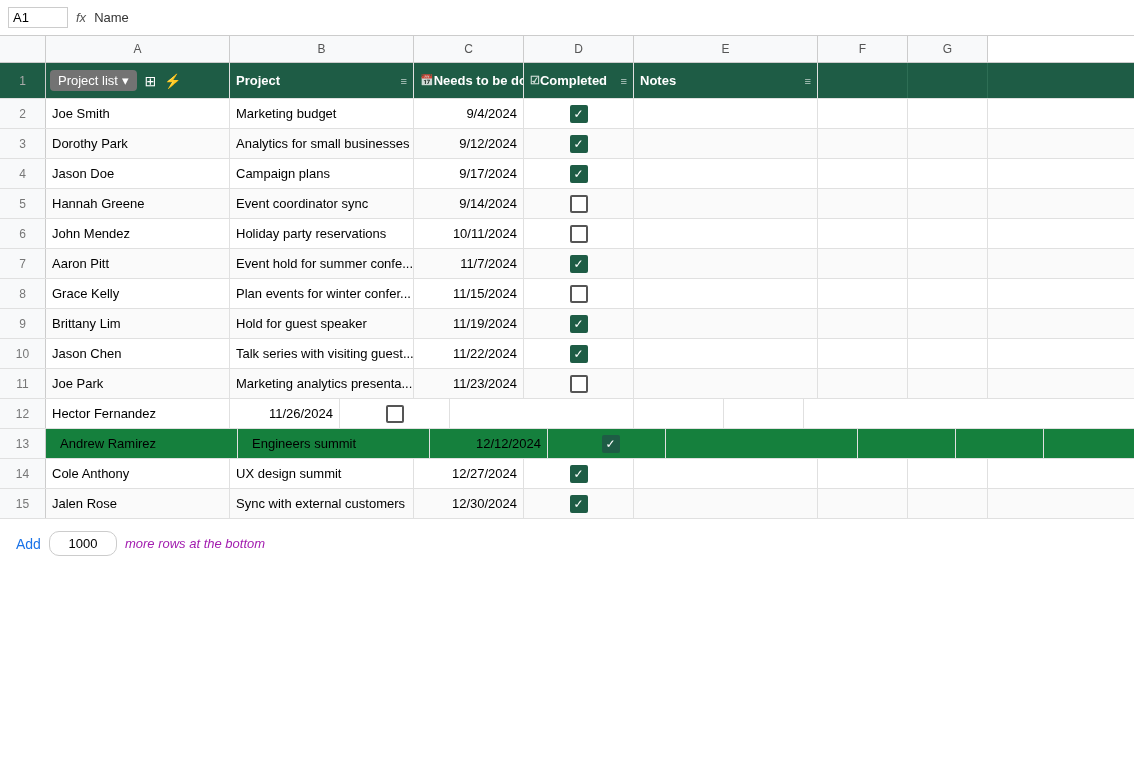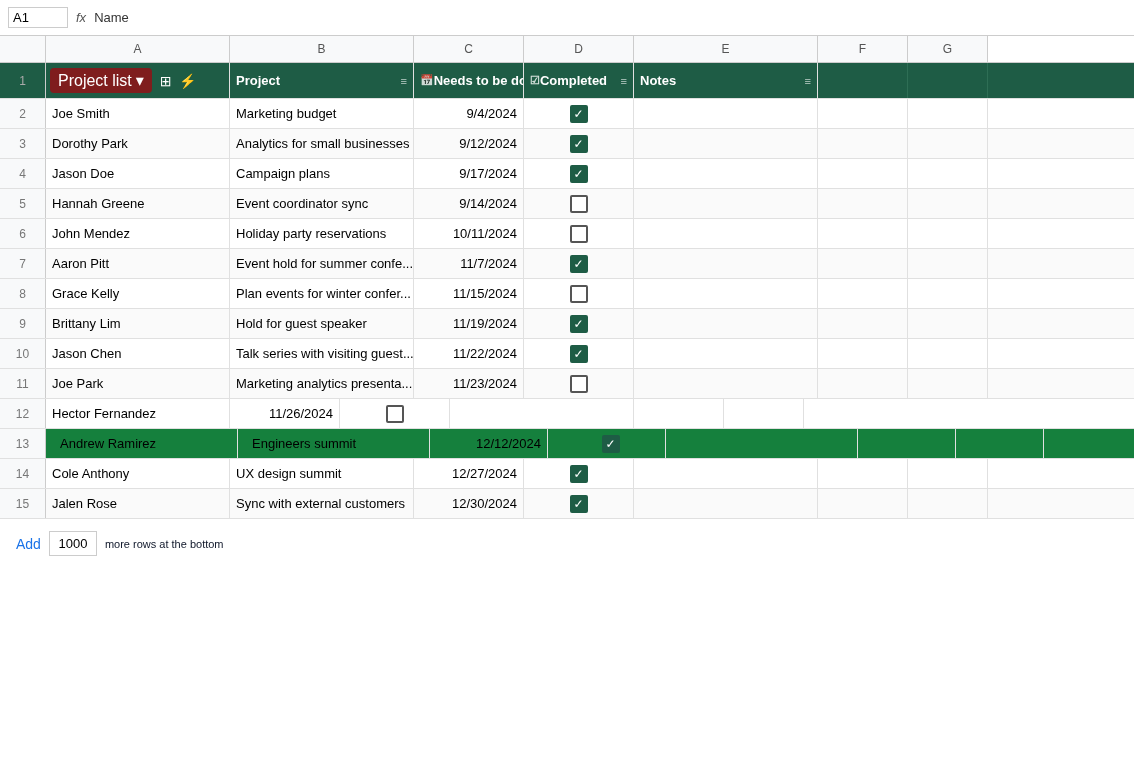--- a/index.html
+++ b/index.html
@@ -121,26 +121,26 @@
     .hcol-d { width: 110px; }
     .hcol-e { width: 184px; }
     .hcol-f { width: 90px; }
     .hcol-g { width: 80px; }
 
     
     .project-list-btn {
       display: inline-flex;
       align-items: center;
       gap: 4px;
-      background: #7f1d1d;
+      background: #737373;
       color: #fff;
       border: none;
       padding: 3px 8px;
       border-radius: 4px;
-      font-size: 16px;
+      font-size: 13px;
       cursor: pointer;
       margin-right: 4px;
     }
     .icon-btn {
       background: none;
       border: none;
       cursor: pointer;
       color: #fff;
       font-size: 14px;
       padding: 2px 4px;
@@ -193,30 +193,31 @@
     }
     .add-btn {
       color: #1a73e8;
       background: none;
       border: none;
       font-size: 14px;
       font-weight: 500;
       cursor: pointer;
     }
     .rows-input {
-      width: 48px;
+      width: 68px;
       border: 1px solid #ccc;
       padding: 4px 6px;
       font-size: 13px;
       text-align: center;
-      border-radius: 0;
+      border-radius: 10px;
     }
     .rows-label {
-      font-size: 11px;
-      color: #0f172a;
+      font-size: 13px;
+      color: #a21caf;
+      font-style: italic;
     }
   </style>
 </head>
 <body>
 
 <div class="formula-bar">
   <input class="cell-ref" type="text" value="A1" style="">
   <span class="formula-icon">fx</span>
   <span class="formula-text">Name</span>
 </div>

